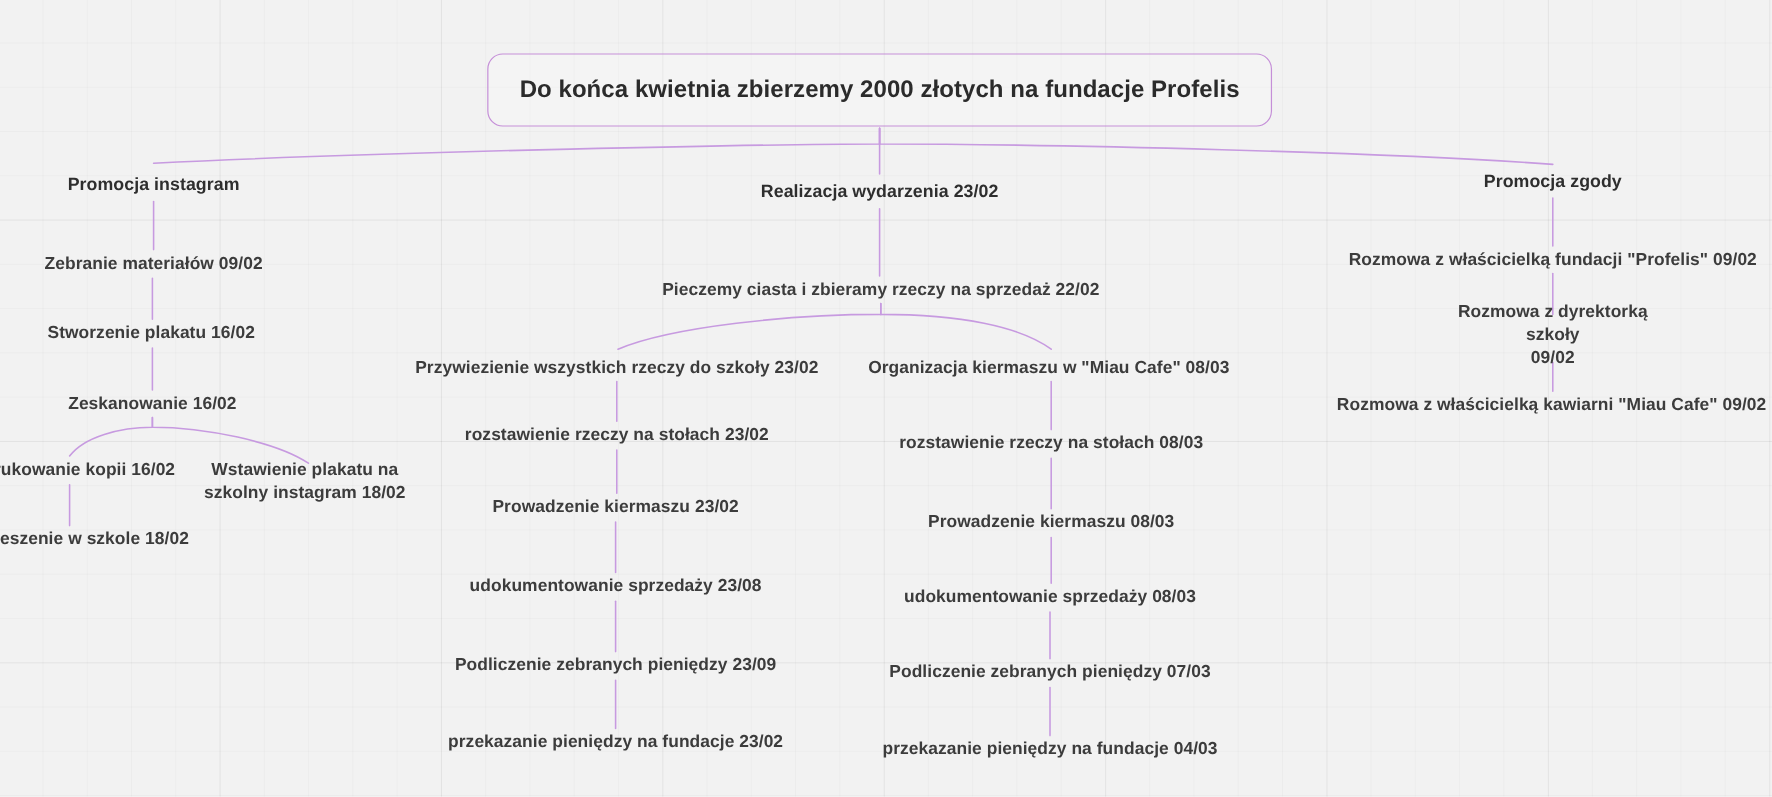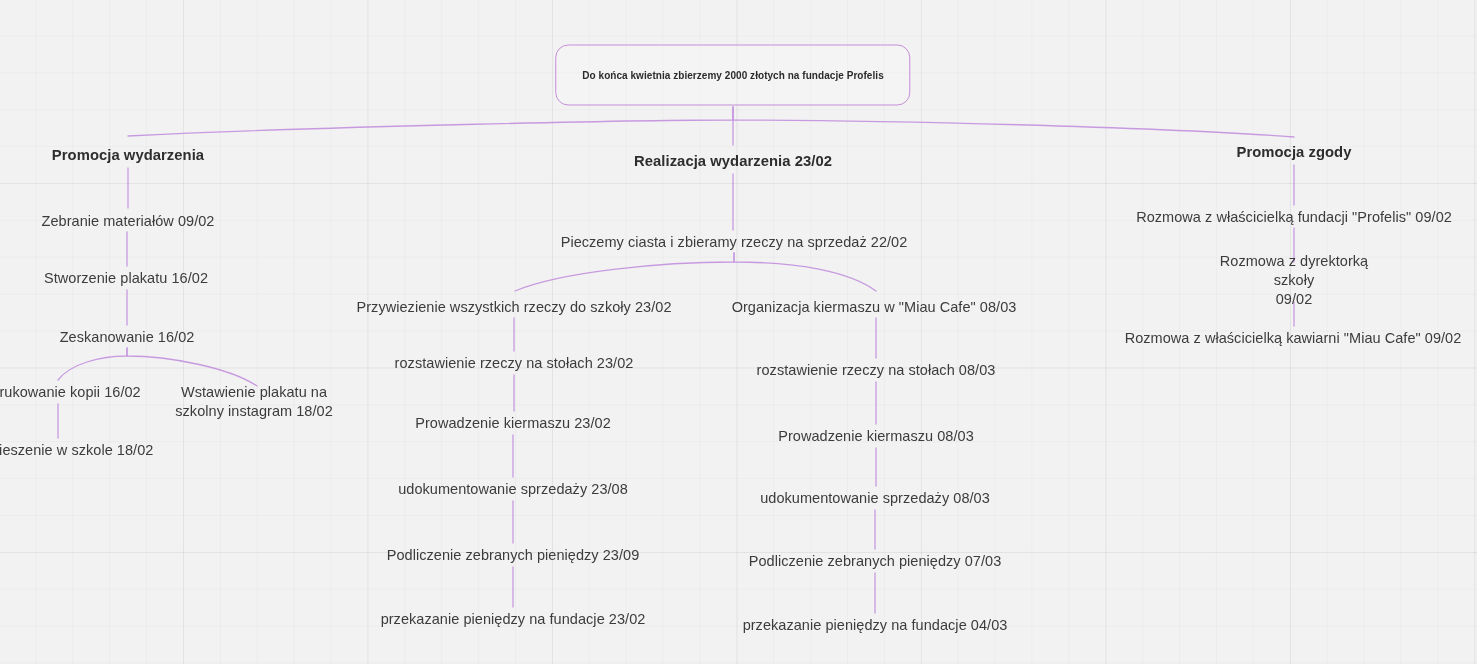--- a/index.html
+++ b/index.html
@@ -37,27 +37,28 @@
   }
   .node {
     position: absolute;
     color: #3c3c3c;
     font-size: 14.5px;
     line-height: 19px;
     white-space: pre;
     letter-spacing: 0.05px;
     transform: translate(-50%, -50%);
     text-align: center;
+    font-weight: bold;
   }
   .node.wrap {
     white-space: normal;
   }
   .node.root {
     font-weight: bold;
-    font-size: 10px;
+    font-size: 20px;
     color: #2b2b2b;
     border: 1.6px solid #c58fd8;
     border-radius: 13px;
     background: rgba(255,255,255,0.18);
     padding: 20px 26px;
     white-space: pre;
     box-sizing: border-box;
   }
   .node.branch {
     font-weight: bold;
@@ -91,21 +92,21 @@
       <path d="M 876 382 L 876 424" fill="none" stroke="#c79ae0" stroke-width="1.3" stroke-linecap="round"></path>
       <path d="M 876 448 L 876 486" fill="none" stroke="#c79ae0" stroke-width="1.3" stroke-linecap="round"></path>
       <path d="M 875 510 L 875 549" fill="none" stroke="#c79ae0" stroke-width="1.3" stroke-linecap="round"></path>
       <path d="M 875 573 L 875 613" fill="none" stroke="#c79ae0" stroke-width="1.3" stroke-linecap="round"></path>
       <path d="M 1294 165 L 1294 205" fill="none" stroke="#c79ae0" stroke-width="1.3" stroke-linecap="round"></path>
       <path d="M 1294 228 L 1294 262" fill="none" stroke="#c79ae0" stroke-width="1.3" stroke-linecap="round"></path>
       <path d="M 1294 302 L 1294 326" fill="none" stroke="#c79ae0" stroke-width="1.3" stroke-linecap="round"></path>
     </svg>
   <div id="nodes">
       <div class="node root" style="left: 733px; top: 75px;">Do końca kwietnia zbierzemy 2000 złotych na fundacje Profelis</div>
-      <div class="node branch" style="left: 128px; top: 155px;">Promocja wydarzenia</div>
+      <div class="node branch" style="left: 128px; top: 155px;">Promocja instagram</div>
       <div class="node branch" style="left: 733px; top: 161px;">Realizacja wydarzenia 23/02</div>
       <div class="node branch" style="left: 1294px; top: 152px;">Promocja zgody</div>
       <div class="node" style="left: 128px; top: 221px;">Zebranie materiałów 09/02</div>
       <div class="node" style="left: 126px; top: 278px;">Stworzenie plakatu 16/02</div>
       <div class="node" style="left: 127px; top: 337px;">Zeskanowanie 16/02</div>
       <div class="node" style="left: 66px; top: 392px;">drukowanie kopii 16/02</div>
       <div class="node" style="left: 71px; top: 450px;">wieszenie w szkole 18/02</div>
       <div class="node wrap" style="left: 254px; top: 402px;">Wstawienie plakatu na<br>szkolny instagram 18/02</div>
       <div class="node" style="left: 734px; top: 242px;">Pieczemy ciasta i zbieramy rzeczy na sprzedaż 22/02</div>
       <div class="node" style="left: 514px; top: 307px;">Przywiezienie wszystkich rzeczy do szkoły 23/02</div>

